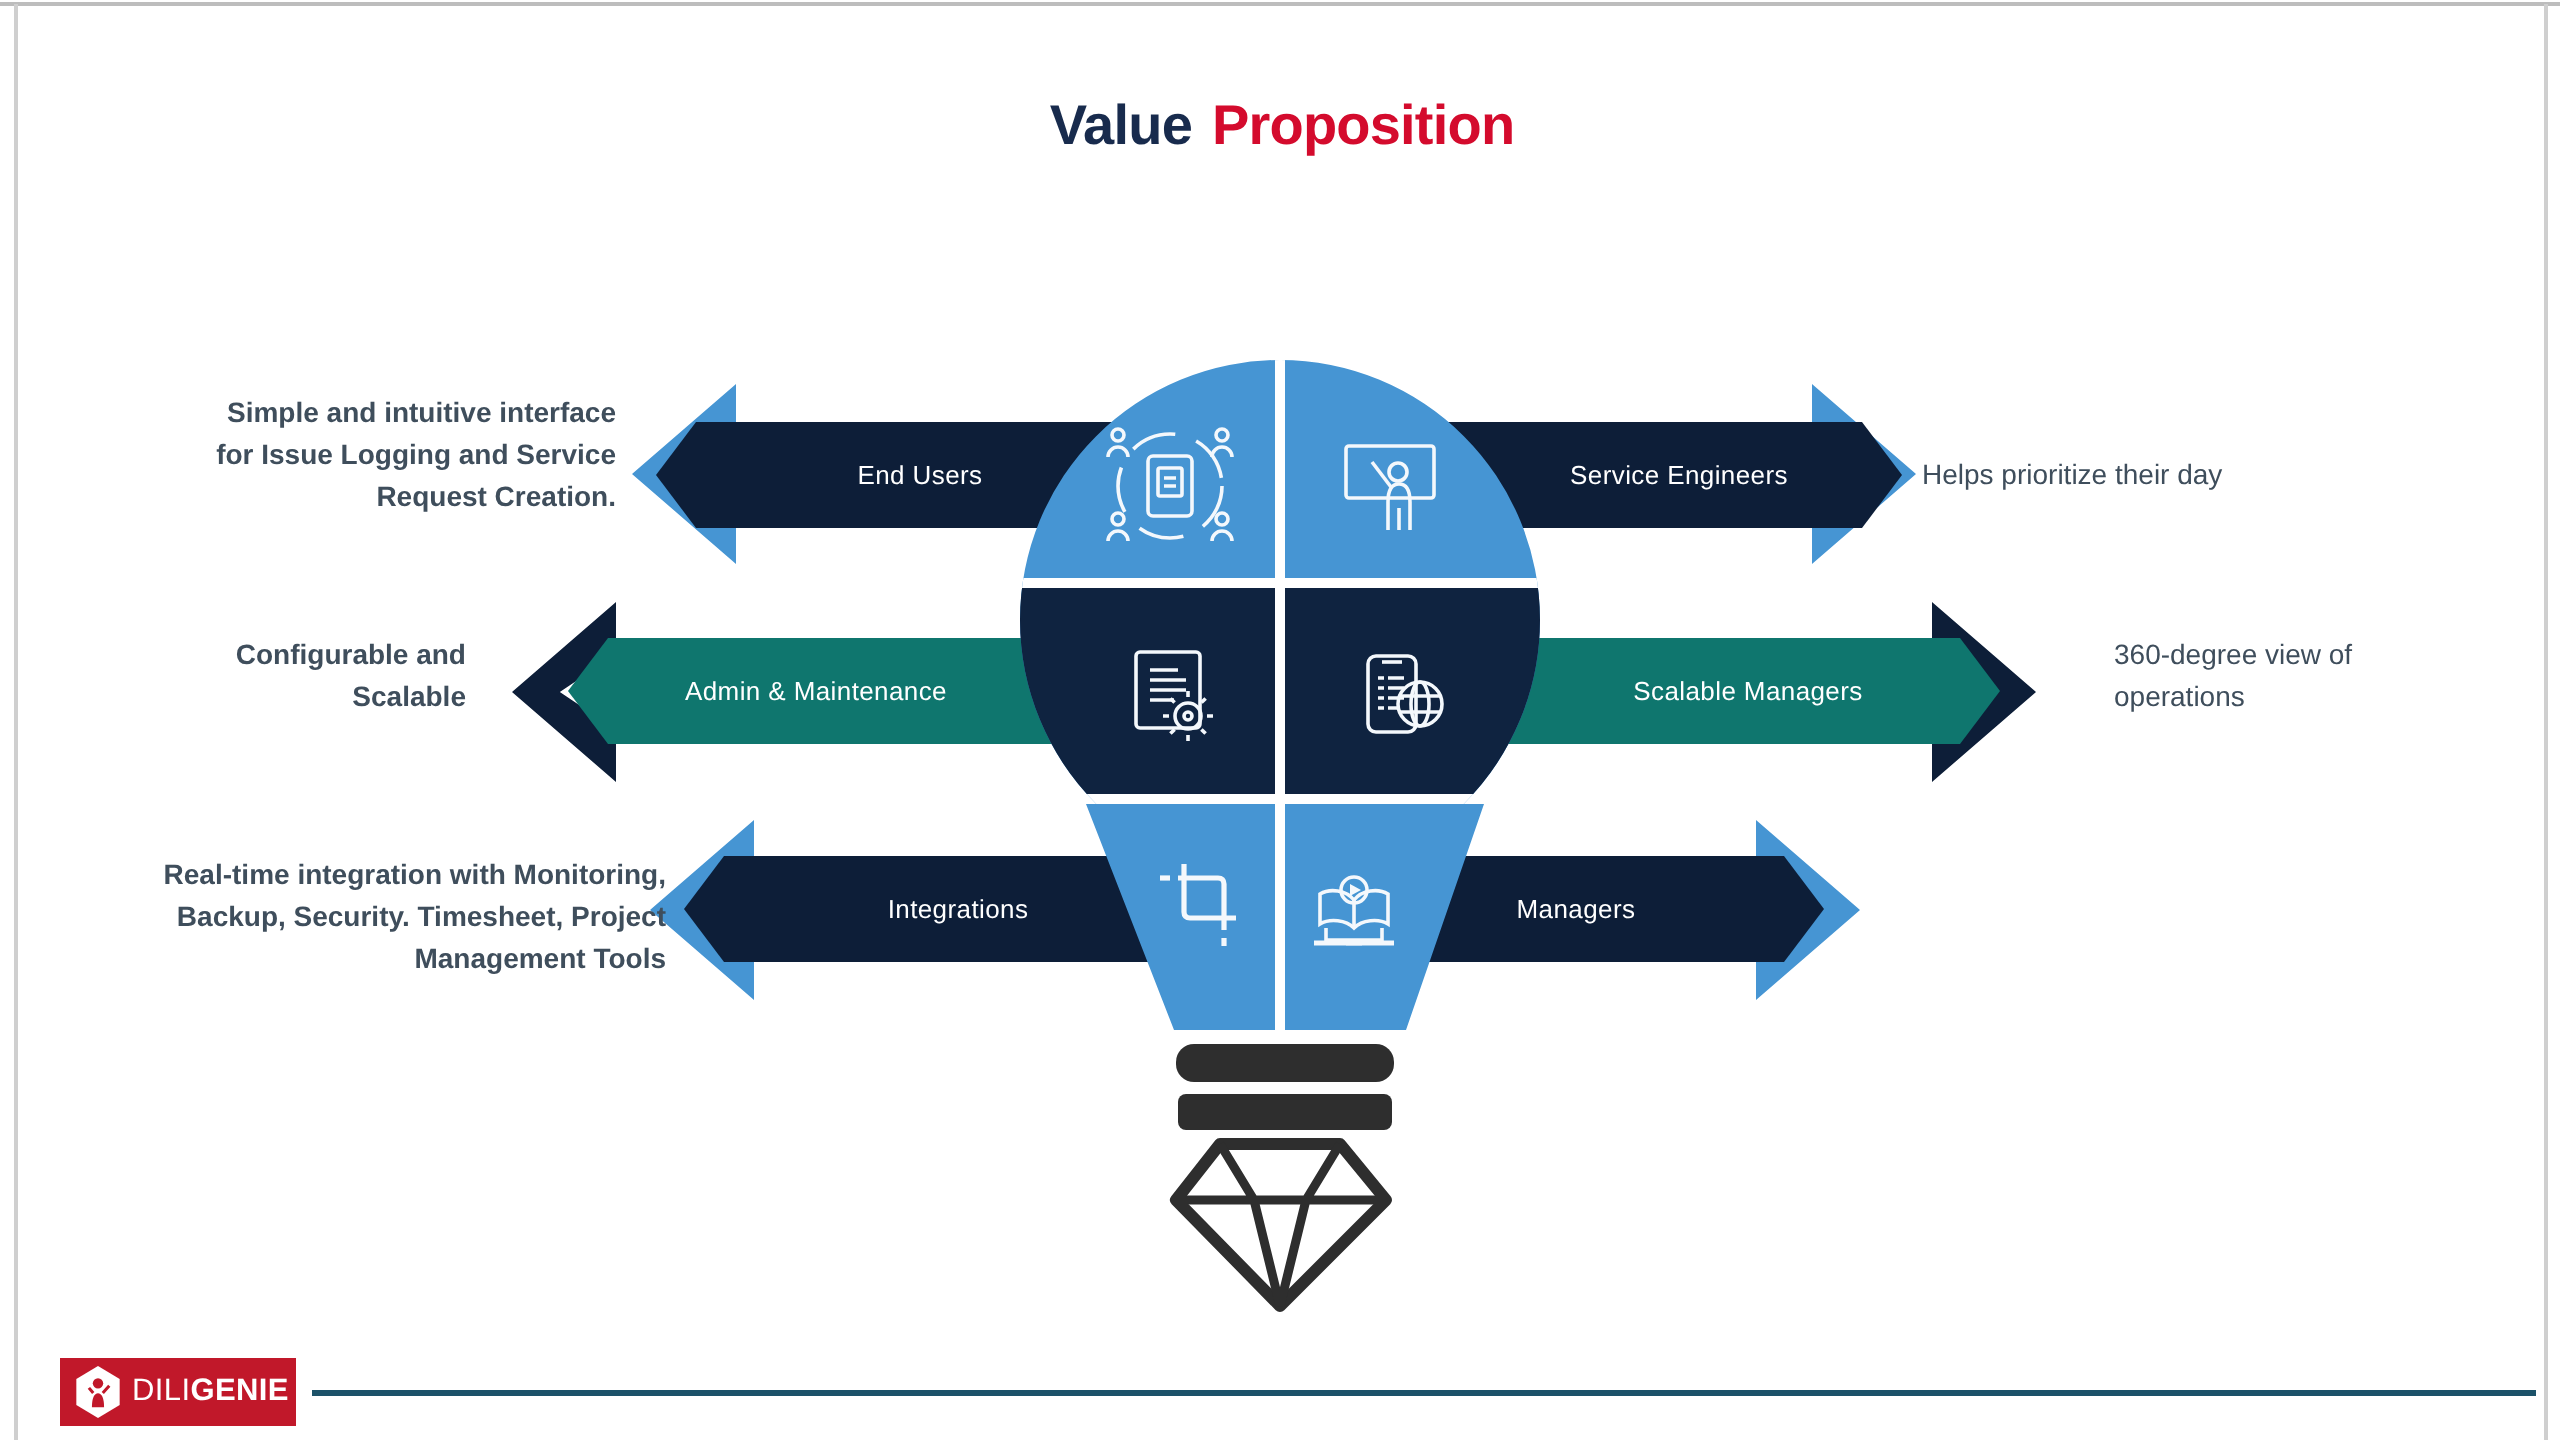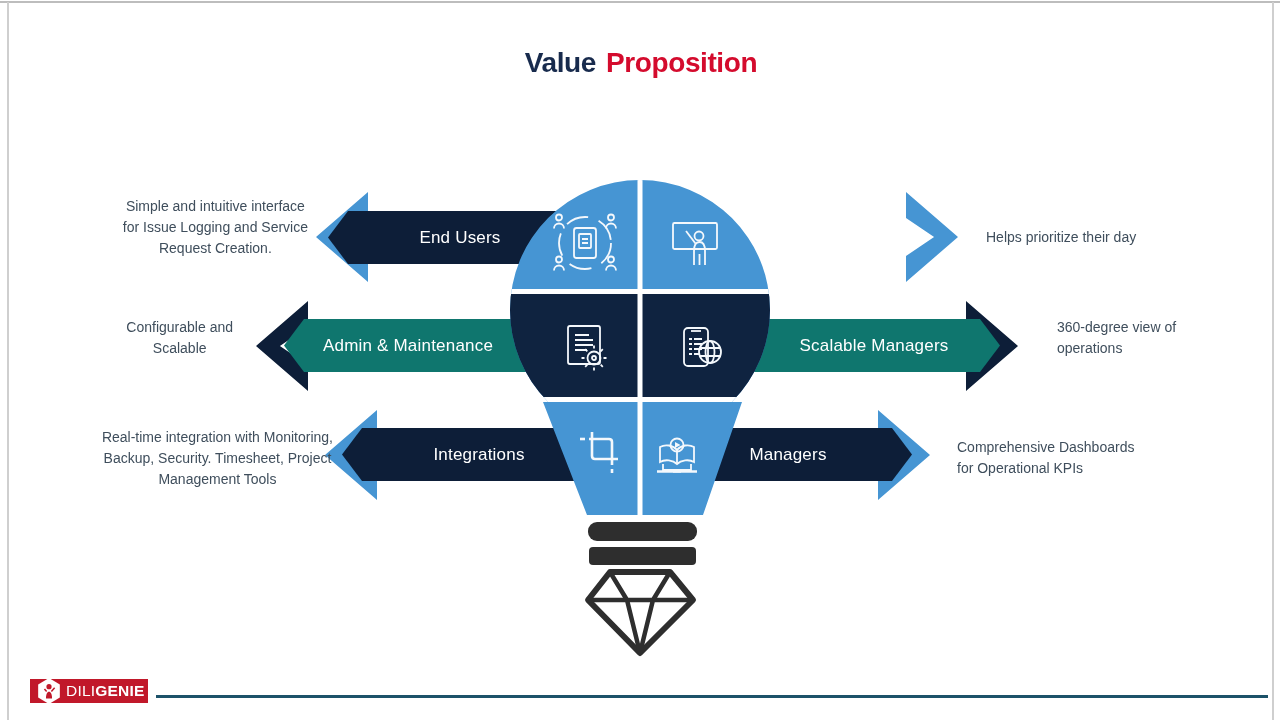--- a/index.html
+++ b/index.html
@@ -14,52 +14,52 @@
          font-size:28px;font-weight:800;letter-spacing:-0.4px;margin:1px;}
   .t-navy{color:#182b4d;margin-right:10px;}
   .t-red{color:#d40b2d;}
   
   .bar{position:absolute;height:53px;display:flex;align-items:center;justify-content:center;
        box-sizing:border-box;}
   .bar-dark{background:#0d1e38;}
   .bar-light{background:#0f766e;}
   .bar-tip-left{clip-path:polygon(0% 50%,20px 0%,100% 0%,100% 100%,20px 100%);}
   .bar-tip-right{clip-path:polygon(0% 0%,calc(100% - 20px) 0%,100% 50%,calc(100% - 20px) 100%,0% 100%);}
-  .bar-label{color:#ffffff;font-size:17px;letter-spacing:0.2px;white-space:nowrap;}
+  .bar-label{color:#ffffff;font-size:13px;letter-spacing:0.2px;white-space:nowrap;}
   .bar-1l{left:328px;top:211px;width:312px;padding-right:48px;}
   .bar-2l{left:284px;top:319px;width:356px;padding-right:108px;}
   .bar-3l{left:342px;top:428px;width:298px;padding-right:24px;}
   .bar-1r{left:640px;top:211px;width:311px;padding-left:88px;}
   .bar-2r{left:640px;top:319px;width:360px;padding-left:108px;}
   .bar-3r{left:640px;top:428px;width:272px;padding-left:24px;}
   
   .chev{position:absolute;width:52px;height:90px;}
   .chev-light{background:#4695d3;}
   .chev-dark{background:#0d1e38;}
   .chev-left{clip-path:polygon(100% 0%,0% 50%,100% 100%,100% 71%,46% 50%,100% 29%);}
   .chev-right{clip-path:polygon(0% 0%,100% 50%,0% 100%,0% 71%,54% 50%,0% 29%);}
   .chev-1l{left:316px;top:192px;}
   .chev-2l{left:256px;top:301px;}
   .chev-3l{left:325px;top:410px;}
   .chev-1r{left:906px;top:192px;}
   .chev-2r{left:966px;top:301px;}
   .chev-3r{left:878px;top:410px;}
   
   .desc{position:absolute;font-size:14px;line-height:21px;color:#3f4e5c;white-space:pre-line;}
-  .desc-l{text-align:center;}
+  .desc-l{text-align:right;font-weight:bold;}
   .desc-1l{right:972px;top:196px;}
   .desc-2l{right:1047px;top:317px;}
   .desc-3l{right:947px;top:427px;}
-  .desc-1r{left:986px;top:227px;}
+  .desc-1r{left:961px;top:227px;}
   .desc-2r{left:1057px;top:317px;}
   .desc-3r{left:957px;top:437px;}
   
   .bulb{position:absolute;left:480px;top:170px;width:320px;height:505px;}
   
-  .logo{position:absolute;left:30px;top:679px;width:118px;height:24px;background:#c1182a;
+  .logo{position:absolute;left:30px;top:679px;width:118px;height:34px;background:#c1182a;
         display:flex;align-items:center;padding-left:7px;box-sizing:border-box;}
   .logo-text{color:#ffffff;font-size:15.5px;letter-spacing:0.2px;margin-left:5px;}
   .logo-light{font-weight:400;}
   .logo-bold{font-weight:700;}
   .footer-line{position:absolute;left:156px;top:695px;width:1112px;height:3px;background:#1c5269;}
 </style>
 </head>
 <body>
 
 <div class="slide">
@@ -77,42 +77,43 @@
   <div class="chev chev-left chev-dark chev-2l"></div>
   <div class="bar bar-light bar-tip-left bar-2l">
     <span class="bar-label">Admin &amp; Maintenance</span>
   </div>
   <div class="chev chev-left chev-light chev-3l"></div>
   <div class="bar bar-dark bar-tip-left bar-3l">
     <span class="bar-label">Integrations</span>
   </div>
 
   <div class="chev chev-right chev-light chev-1r"></div>
+  <div class="bar bar-dark bar-tip-right bar-1r">
+    <span class="bar-label">Service Engineers</span>
+  </div>
   <div class="chev chev-right chev-dark chev-2r"></div>
   <div class="bar bar-light bar-tip-right bar-2r">
     <span class="bar-label">Scalable Managers</span>
   </div>
   <div class="chev chev-right chev-light chev-3r"></div>
   <div class="bar bar-dark bar-tip-right bar-3r">
     <span class="bar-label">Managers</span>
   </div>
 
   <div class="desc desc-l desc-1l">Simple and intuitive interface
 for Issue Logging and Service
 Request Creation.</div>
   <div class="desc desc-l desc-2l">Configurable and
 Scalable</div>
   <div class="desc desc-l desc-3l">Real-time integration with Monitoring,
 Backup, Security. Timesheet, Project
 Management Tools</div>
   <div class="desc desc-1r">Helps prioritize their day</div>
   <div class="desc desc-2r">360-degree view of
 operations</div>
-  <div class="desc desc-3r">Comprehensive Dashboards
-for Operational KPIs</div>
 
   <svg class="bulb" viewBox="0 0 320 505">
     <defs>
       <clipPath id="bulbClip">
         <circle cx="160" cy="140" r="130"></circle>
         <polygon points="63,232 262,232 223,345 107,345"></polygon>
       </clipPath>
       <g id="tiny-person" fill="none" stroke="#f4f8fc" stroke-width="1.8">
         <circle cy="-4.5" r="3"></circle>
         <path d="M-5 6.5 a5 5 0 0 1 10 0"></path>

